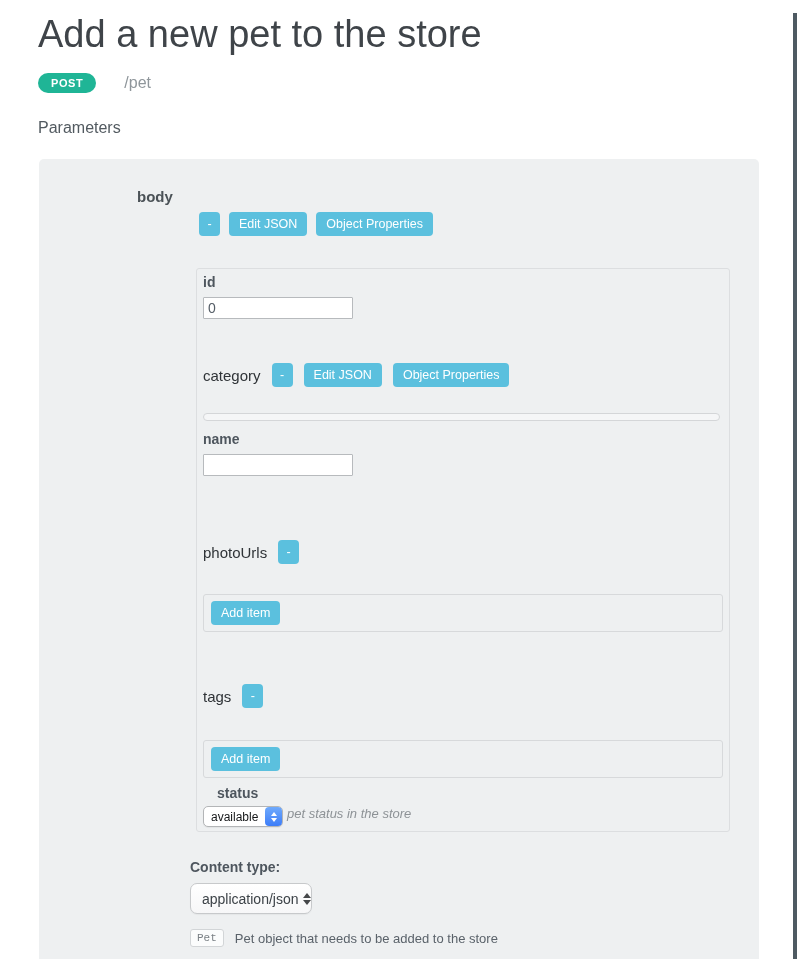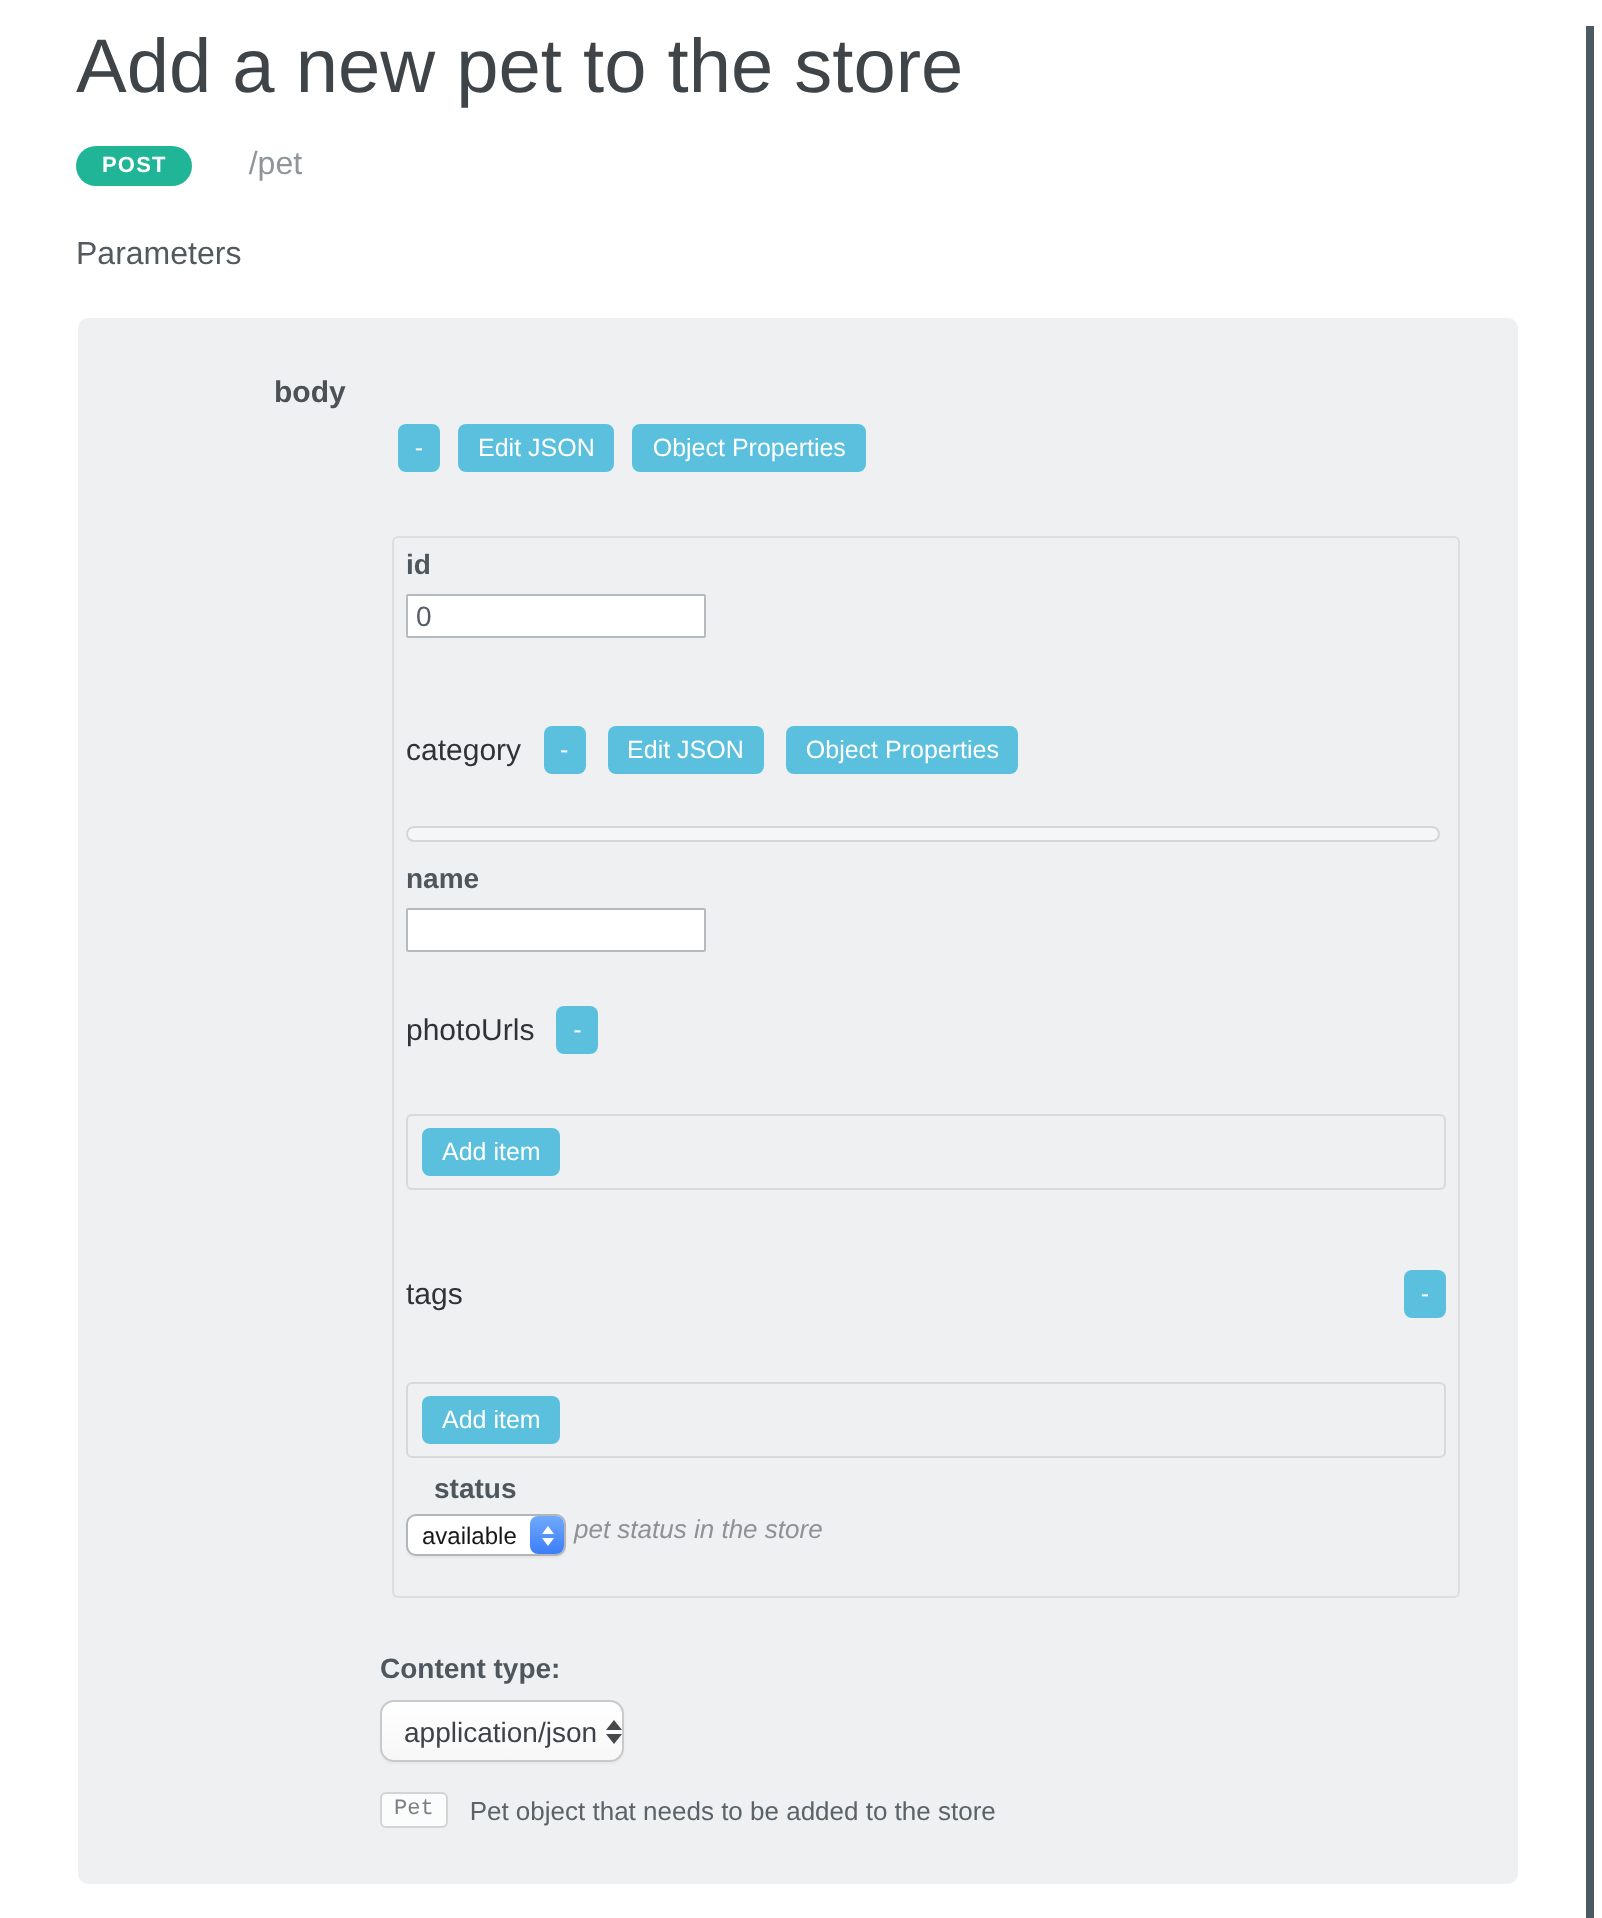--- a/index.html
+++ b/index.html
@@ -47,44 +47,44 @@
     font-size: 12.5px; line-height: 24px; height: 24px;
     padding: 0 10px; border-radius: 4px; cursor: pointer; white-space: nowrap;
   }
   .btn-minus { width: 21px; padding: 0; text-align: center; }
   .btn-row { margin: 7px 0 0 3px; display: flex; gap: 9px; }
 
   
   .fieldset-box {
     margin-top: 32px; width: 534px;
     border: 1px solid #dcdee0; border-radius: 3px;
-    padding: 6px 6px 20px 6px;
+    padding: 6px 6px 4px 6px;
   }
   .field-label { font-size: 14px; font-weight: bold; color: #4e565e; line-height: 15px; }
   .obj-label { font-size: 15px; font-weight: 400; color: #2f3337; }
   .text-input {
     display: block; margin-top: 7px; width: 150px; height: 22px;
     border: 1px solid #b7babd; background: #ffffff; border-radius: 1px;
     font-family: "Liberation Sans", sans-serif; font-size: 14px; color: #545d66;
     padding: 0 4px;
   }
   .inline-row { display: flex; align-items: center; gap: 11px; }
   .row-category { margin-top: 44px; }
   .collapsed-bar {
     margin-top: 26px; height: 8px; width: 517px;
     border: 1px solid #d4d6d8; border-radius: 5px; background: #f5f6f7;
   }
   .row-name-label { margin-top: 11px; }
-  .row-photourls { margin-top: 27px; }
+  .row-photourls { margin-top: 64px; }
   .additem-box {
     margin-top: 30px; height: 38px; width: 520px;
     border: 1px solid #d7d9db; border-radius: 3px;
     display: flex; align-items: center; padding-left: 7px;
   }
-  .row-tags { margin-top: 40px; justify-content: space-between; }
+  .row-tags { margin-top: 52px; }
   .additem-box-2 { margin-top: 32px; }
   .row-status-label { margin-top: 8px; margin-left: 14px; }
   .row-status { margin-top: 5px; display: flex; align-items: flex-start; gap: 4px; }
 
   
   .mac-select {
     width: 80px; height: 21px; background: #ffffff;
     border: 1px solid #b3b5b7; border-radius: 5px;
     display: flex; align-items: center; cursor: pointer;
     box-shadow: 0 1px 1px rgba(0,0,0,0.05);

